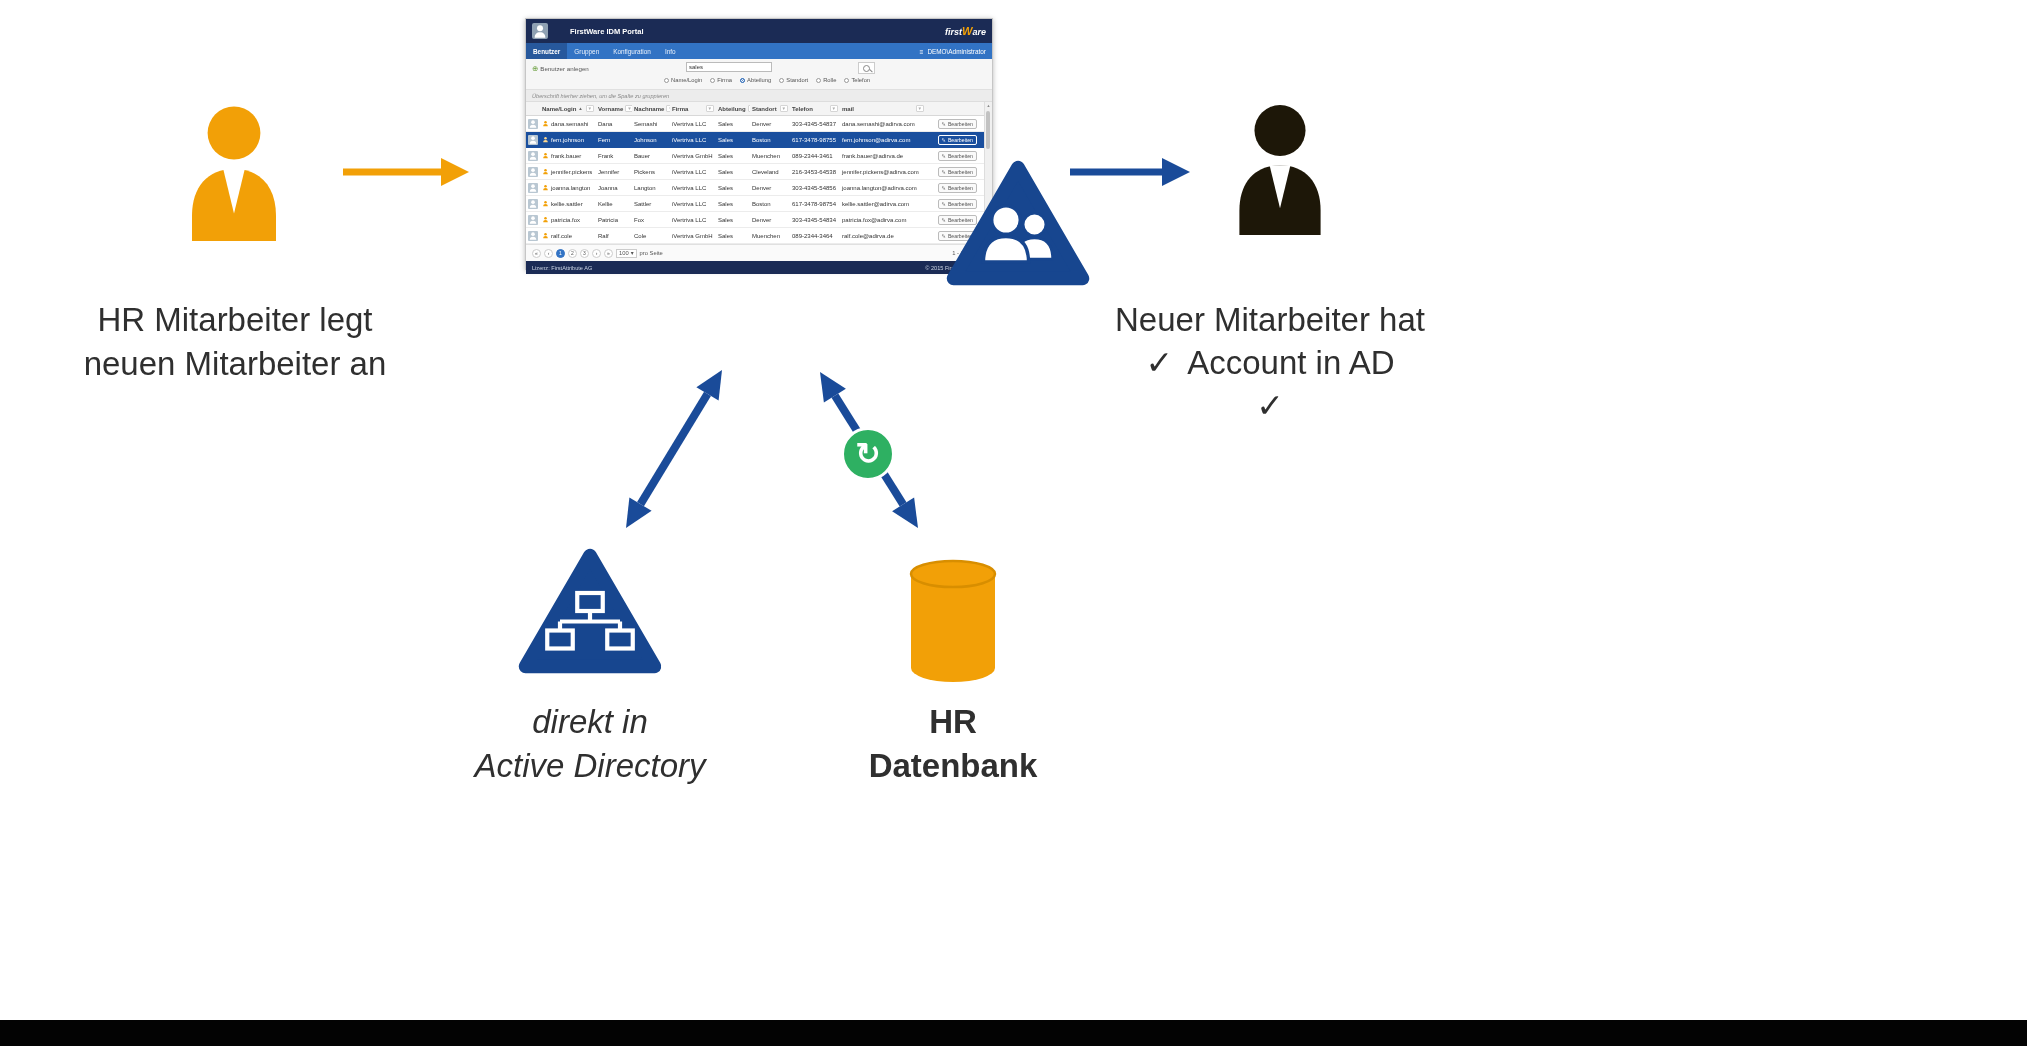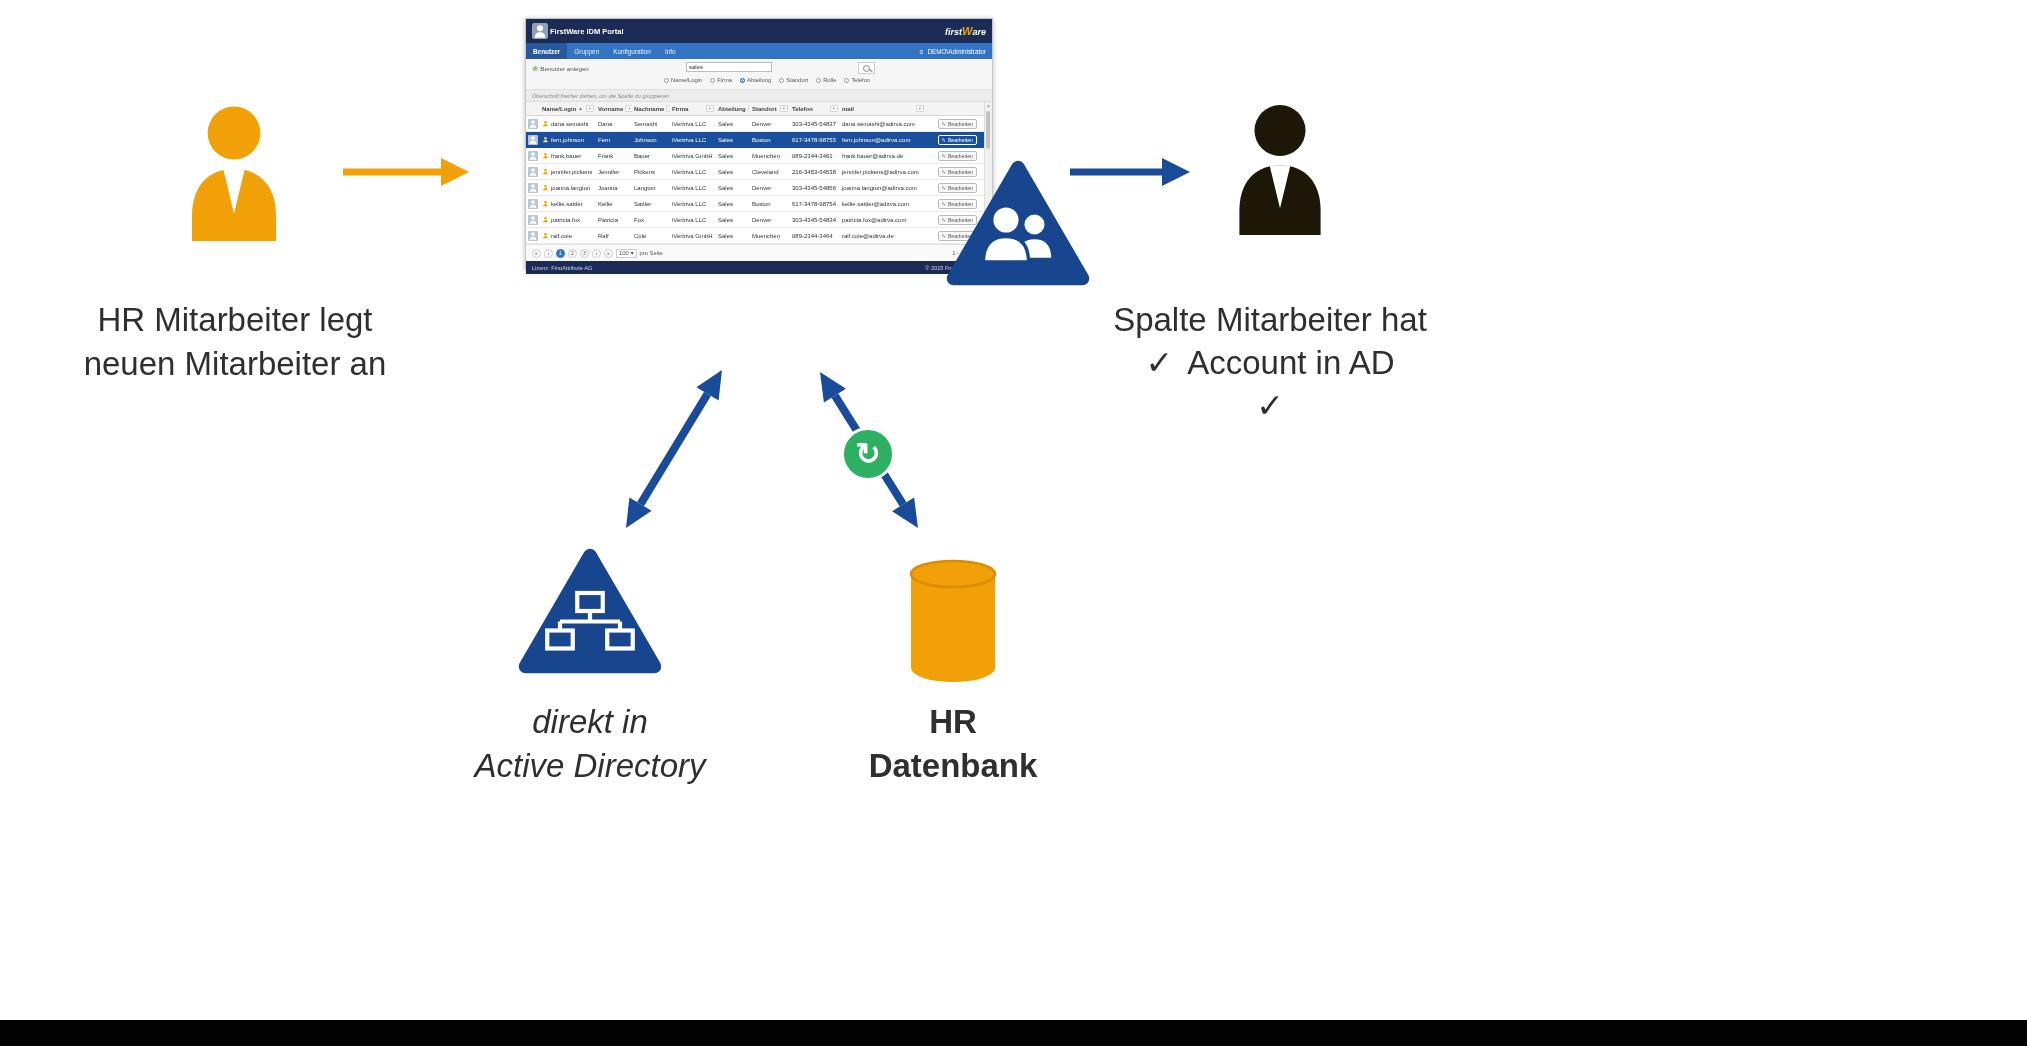--- a/index.html
+++ b/index.html
@@ -27,21 +27,21 @@
   .cyl{left:903px;top:556px;width:100px;height:134px;}
   .sync{left:841px;top:427px;width:48px;height:48px;border-radius:50%;
         background:#2eb062;border:3px solid #fff;display:flex;align-items:center;justify-content:center;
         color:#fff;font-size:30px;font-weight:bold;line-height:1;}
 
   .bottom-bar{position:absolute;left:0;bottom:0;width:100%;height:26px;background:#030303;}
 
   
   .portal{position:absolute;left:525px;top:18px;width:466px;height:250px;background:#fff;
           border:1px solid #c6c6c6;box-shadow:0 1px 5px rgba(0,0,0,.28);font-size:6px;color:#333;}
-  .p-header{height:24px;background:#1b2b55;display:flex;align-items:center;padding:0 6px;gap:2px;}
+  .p-header{height:24px;background:#1b2b55;display:flex;align-items:center;padding:0 6px;gap:22px;}
   .p-avatar{width:16px;height:16px;background:#8fa1b3;border-radius:2px;overflow:hidden;flex:0 0 auto;}
   .p-title{color:#fff;font-size:7.5px;font-weight:bold;}
   .p-logo{margin-left:auto;color:#fff;font-size:9px;font-style:italic;font-weight:bold;}
   .p-logo .w{color:#f2a007;font-size:11px;}
   .p-menu{height:16px;background:#3273c4;display:flex;align-items:stretch;color:#e8f1fc;font-size:6.4px;}
   .p-menu .mi{padding:0 7px;display:flex;align-items:center;}
   .p-menu .mi.active{background:#27589c;color:#fff;font-weight:bold;}
   .p-menu .right{margin-left:auto;display:flex;align-items:center;gap:4px;padding:0 6px;color:#fff;}
   .p-toolbar{height:30px;background:#f6f6f6;border-bottom:1px solid #e0e0e0;position:relative;}
   .p-create{position:absolute;left:6px;top:5px;color:#555;display:flex;gap:2px;align-items:center;font-size:6.2px;}
@@ -662,21 +662,21 @@
     </svg>
   </div>
 
   <div class="big-label left-label">
     <div>HR Mitarbeiter legt</div>
     <div>neuen Mitarbeiter an</div>
   </div>
 
 
   <div class="big-label right-block">
-    <div>Spalte Mitarbeiter hat</div>
+    <div>Neuer Mitarbeiter hat</div>
     <div class="chk-line">
       <span>✓</span>
       <span>Account in AD</span>
     </div>
     <div class="chk-line">
       <span>✓</span>
     </div>
   </div>
 
   <div class="big-label ad-label">

